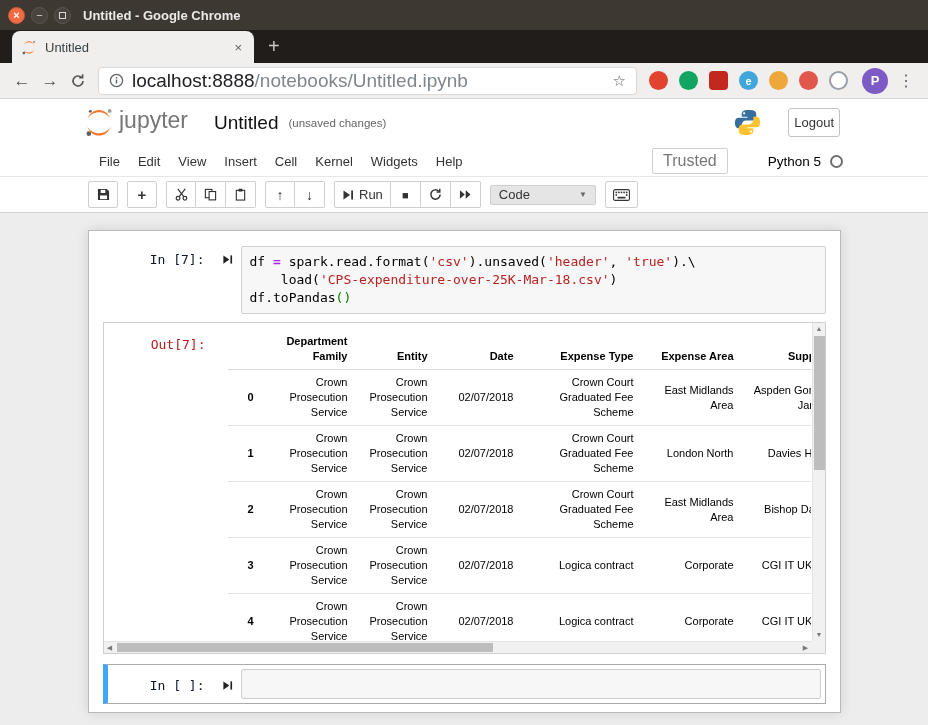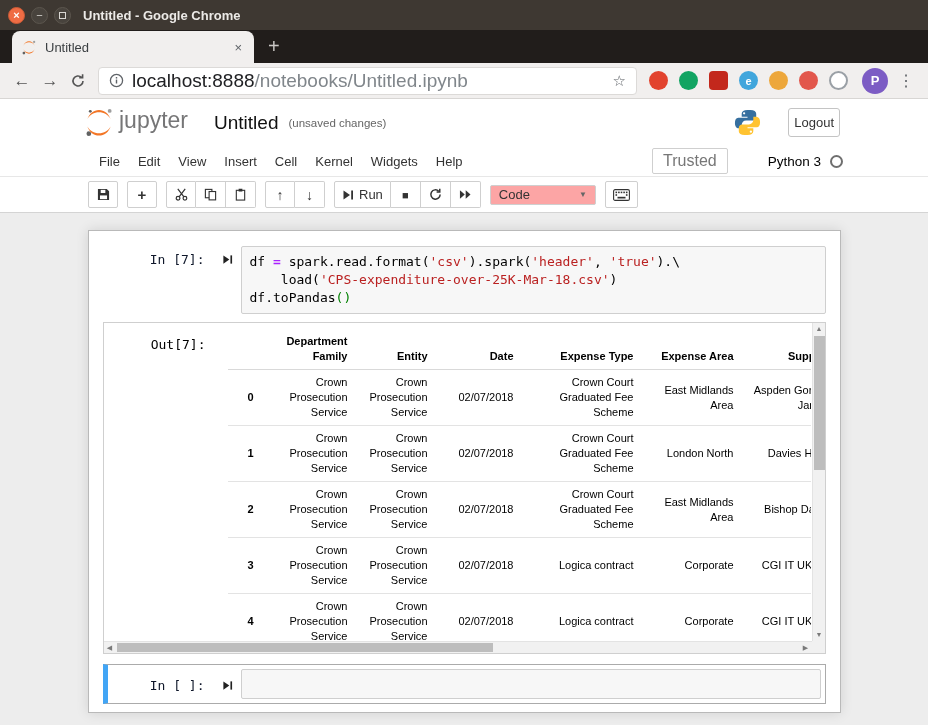--- a/index.html
+++ b/index.html
@@ -72,34 +72,34 @@
             display:flex; align-items:center; justify-content:center; gap:5px;
             font-size:13px; color:#333; padding:0 7px; font-family:inherit; }
   .btn-group .tb-btn + .tb-btn { border-left:0; }
   .btn-group .tb-btn:first-child { border-radius:2px 0 0 2px; }
   .btn-group .tb-btn:last-child { border-radius:0 2px 2px 0; }
   .btn-group .tb-btn:only-child { border-radius:2px; }
   .glyph-plus { font-size:15px; font-weight:bold; }
   .glyph-arrow { font-size:14px; }
   .glyph-stop { font-size:11px; }
   .cell-type-select { width:106px; height:20px; border:1px solid #cfcfcf; border-radius:2px;
-                      background:#fca5a5; display:flex; align-items:center; padding:0 8px;
+                      background:#e5e5e5; display:flex; align-items:center; padding:0 8px;
                       font-size:13px; color:#333; }
   .dd-arrow { margin-left:auto; font-size:8px; color:#666; }
 
   
   .jp-body { height:512px; background:#ededed; overflow:hidden; }
   .nb-container { width:753px; margin:17px auto 0; background:#fff; border:1px solid #b9b9b9;
                   box-shadow:0 0 12px rgba(0,0,0,0.12); padding:15px 14px 8px 14px; }
 
   .code-cell { display:flex; align-items:flex-start; }
   .prompt-col { width:112px; flex:0 0 112px; text-align:right; padding:6px 10px 0 0;
                 font-family:"DejaVu Sans Mono", monospace; font-size:13px; }
   .in-prompt { color:#0f172a; }
-  .out-prompt { color:#000000; }
+  .out-prompt { color:#b91c1c; }
   .runmark { width:26px; flex:0 0 26px; display:flex; justify-content:center; padding-top:8px; }
   .code-area { flex:1; background:#f7f7f7; border:1px solid #cfcfcf; border-radius:2px;
                padding:6px 8px; font-family:"DejaVu Sans Mono", monospace; font-size:13px; }
   .code-line { white-space:pre; line-height:18px; }
   .tok-p { color:#000; }
   .tok-s { color:#ba2121; }
   .tok-o { color:#aa22ff; font-weight:bold; }
   .tok-m { color:#008000; }
 
   
@@ -227,21 +227,21 @@
       <span class="menu-item">File</span>
       <span class="menu-item">Edit</span>
       <span class="menu-item">View</span>
       <span class="menu-item">Insert</span>
       <span class="menu-item">Cell</span>
       <span class="menu-item">Kernel</span>
       <span class="menu-item">Widgets</span>
       <span class="menu-item">Help</span>
     </span>
   <span class="trusted">Trusted</span>
-  <span class="kernel-name">Python 3</span>
+  <span class="kernel-name">Python 5</span>
   <span class="kernel-ind"></span>
 </div>
 
 <div class="jp-toolbar">
   <div class="btn-group">
     <button class="tb-btn">
       <svg width="13" height="13" viewBox="0 0 14 14">
         <path fill="#333" d="M1 1h9.5L13 3.5V13H1z"></path>
         <rect x="3.2" y="8" width="7.6" height="4" fill="#fff"></rect>
         <rect x="4" y="2" width="5" height="3.4" fill="#fff"></rect>
@@ -334,21 +334,21 @@
 
     <div class="code-cell">
       <div class="prompt-col in-prompt">In [7]:</div>
       <div class="runmark">
         <svg width="11" height="11" viewBox="0 0 12 12">
           <path fill="#222" d="M1.5 1.5l6.5 4.5-6.5 4.5z"></path>
             <rect x="9.2" y="1.5" width="1.8" height="9" fill="#222"></rect>
         </svg>
       </div>
       <div class="code-area">
-          <div class="code-line"><span class="tok-p">df </span><span class="tok-o">=</span><span class="tok-p"> spark.read.format(</span><span class="tok-s">'csv'</span><span class="tok-p">).spark(</span><span class="tok-s">'header'</span><span class="tok-p">, </span><span class="tok-s">'true'</span><span class="tok-p">).\</span></div>
+          <div class="code-line"><span class="tok-p">df </span><span class="tok-o">=</span><span class="tok-p"> spark.read.format(</span><span class="tok-s">'csv'</span><span class="tok-p">).unsaved(</span><span class="tok-s">'header'</span><span class="tok-p">, </span><span class="tok-s">'true'</span><span class="tok-p">).\</span></div>
           <div class="code-line"><span class="tok-p">    load(</span><span class="tok-s">'CPS-expenditure-over-25K-Mar-18.csv'</span><span class="tok-p">)</span></div>
           <div class="code-line"><span class="tok-p">df.toPandas</span><span class="tok-m">()</span></div>
         </div>
     </div>
 
     <div class="outbox">
       <div class="out-prompt-col out-prompt">Out[7]:</div>
       <div class="table-wrap">
         <table class="dataframe" style="width: 599px;">
             <colgroup>

